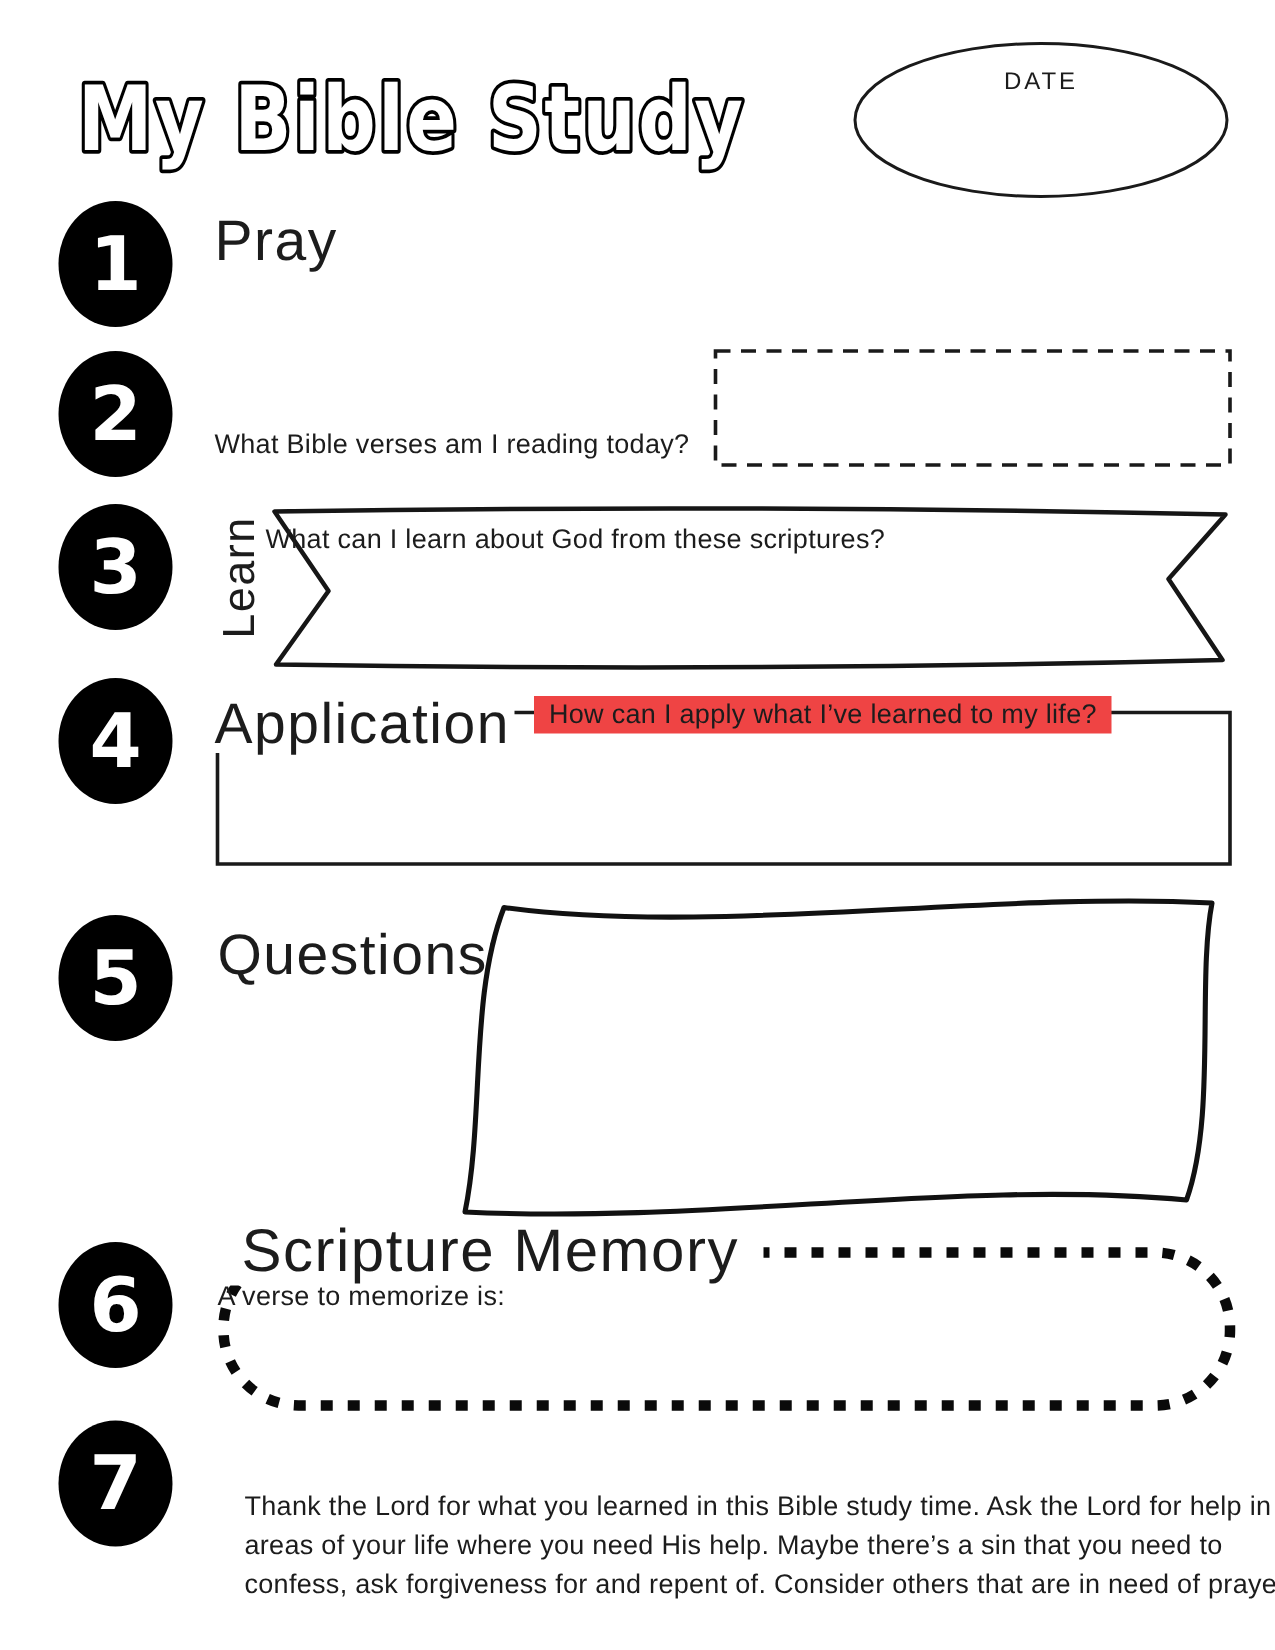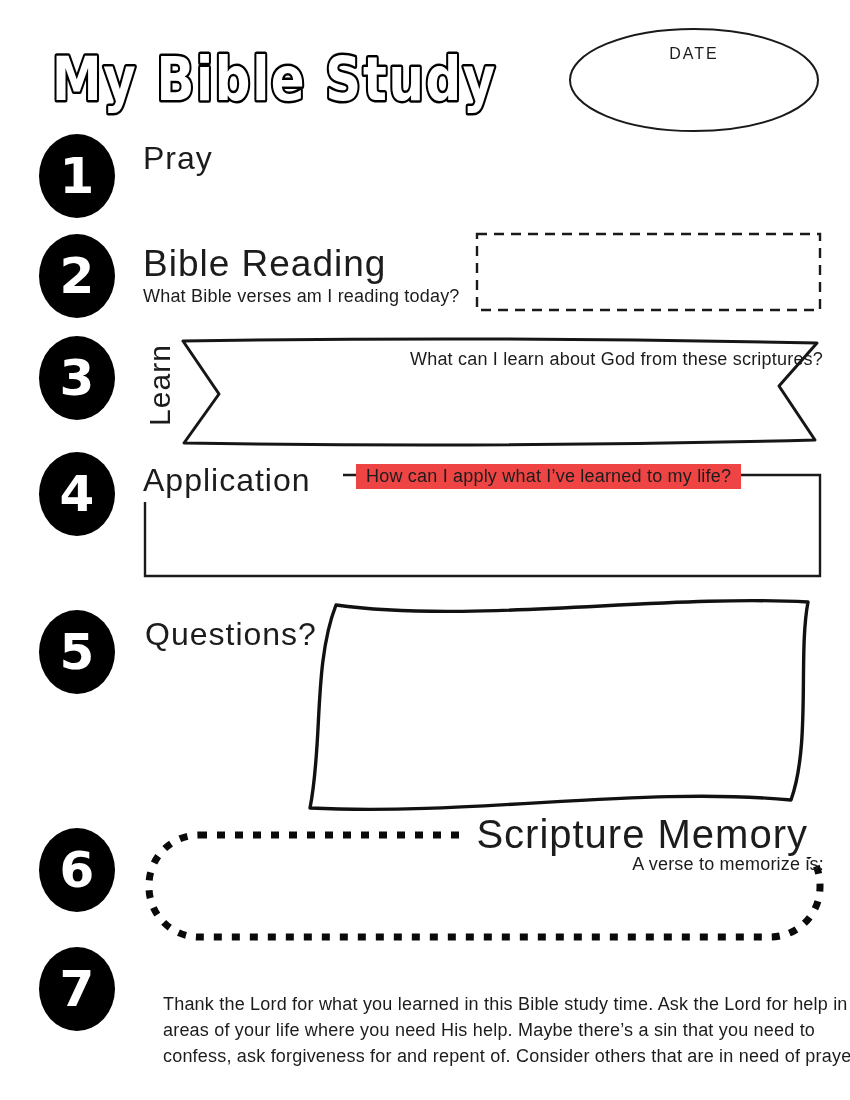--- a/index.html
+++ b/index.html
@@ -6,26 +6,26 @@
   .page{
     position:relative;width:850px;height:1100px;background:#fff;overflow:hidden;
     font-family:"Liberation Sans",sans-serif;color:#1c1c1c;
   }
   .badge{
     position:absolute;left:39px;width:76px;height:84px;background:#000;border-radius:50%;
     color:#fff;display:flex;align-items:center;justify-content:center;
     font-family:"DejaVu Sans",sans-serif;font-weight:bold;font-size:50px;
   }
   .heading{
-    position:absolute;font-size:32px;font-weight:400;letter-spacing:1px;color:#1c1c1c;white-space:nowrap;
+    position:absolute;font-size:38px;font-weight:400;letter-spacing:1px;color:#1c1c1c;white-space:nowrap;
   }
   .body-text{
     position:absolute;font-size:18px;line-height:25px;letter-spacing:.2px;color:#1c1c1c;
   }
-  .center{text-align:right;}
+  .center{text-align:left;}
   svg{position:absolute;overflow:visible;}
   .learn-label{
     position:absolute;left:105px;top:368px;width:110px;height:34px;
     display:flex;align-items:center;justify-content:center;
     transform:rotate(-90deg);transform-origin:50% 50%;
     font-size:30px;letter-spacing:1px;white-space:nowrap;
   }
   .fill-label{background:#ef4444;padding:0 10px;display:inline-block;}
   .mem-title{font-size:40px;letter-spacing:1px;background:#fff;padding:0 16px;display:inline-block;}
 </style>
@@ -40,21 +40,20 @@
 
   <svg style="left:566px;top:26px;" width="256" height="108" viewBox="0 0 256 108">
     <ellipse cx="128" cy="54" rx="124" ry="51" fill="none" stroke="#1a1a1a" stroke-width="2"></ellipse>
     <text x="128" y="33" text-anchor="middle" font-family="Liberation Sans, sans-serif" font-size="16" letter-spacing="2" fill="#1c1c1c">DATE</text>
   </svg>
 
   <div class="badge" style="top:134px;">1</div>
   <div class="heading" style="left:143px;top:140px;">Pray</div>
 
   <div class="badge" style="top:234px;">2</div>
-  <div class="heading" style="left:143px;top:243px;font-size:37px;">Bible Reading</div>
   <div class="body-text" style="left:143px;top:284px;width:330px;">What Bible verses am I reading today?</div>
   <svg style="left:475px;top:232px;" width="347" height="80" viewBox="0 0 347 80">
     <rect x="2" y="2" width="343" height="76" fill="none" stroke="#1a1a1a" stroke-width="2.4" stroke-dasharray="10 7"></rect>
   </svg>
 
   <div class="badge" style="top:336px;">3</div>
   <div class="learn-label">Learn</div>
   <svg style="left:177px;top:336px;" width="646" height="110" viewBox="0 0 646 110">
     <path d="M 6,5 Q 323,0 640,7 L 602,50 L 638,104 Q 323,112 7,107 L 42,58 Z" fill="#ffffff" stroke="#161616" stroke-width="3" stroke-linejoin="round"></path>
   </svg>

